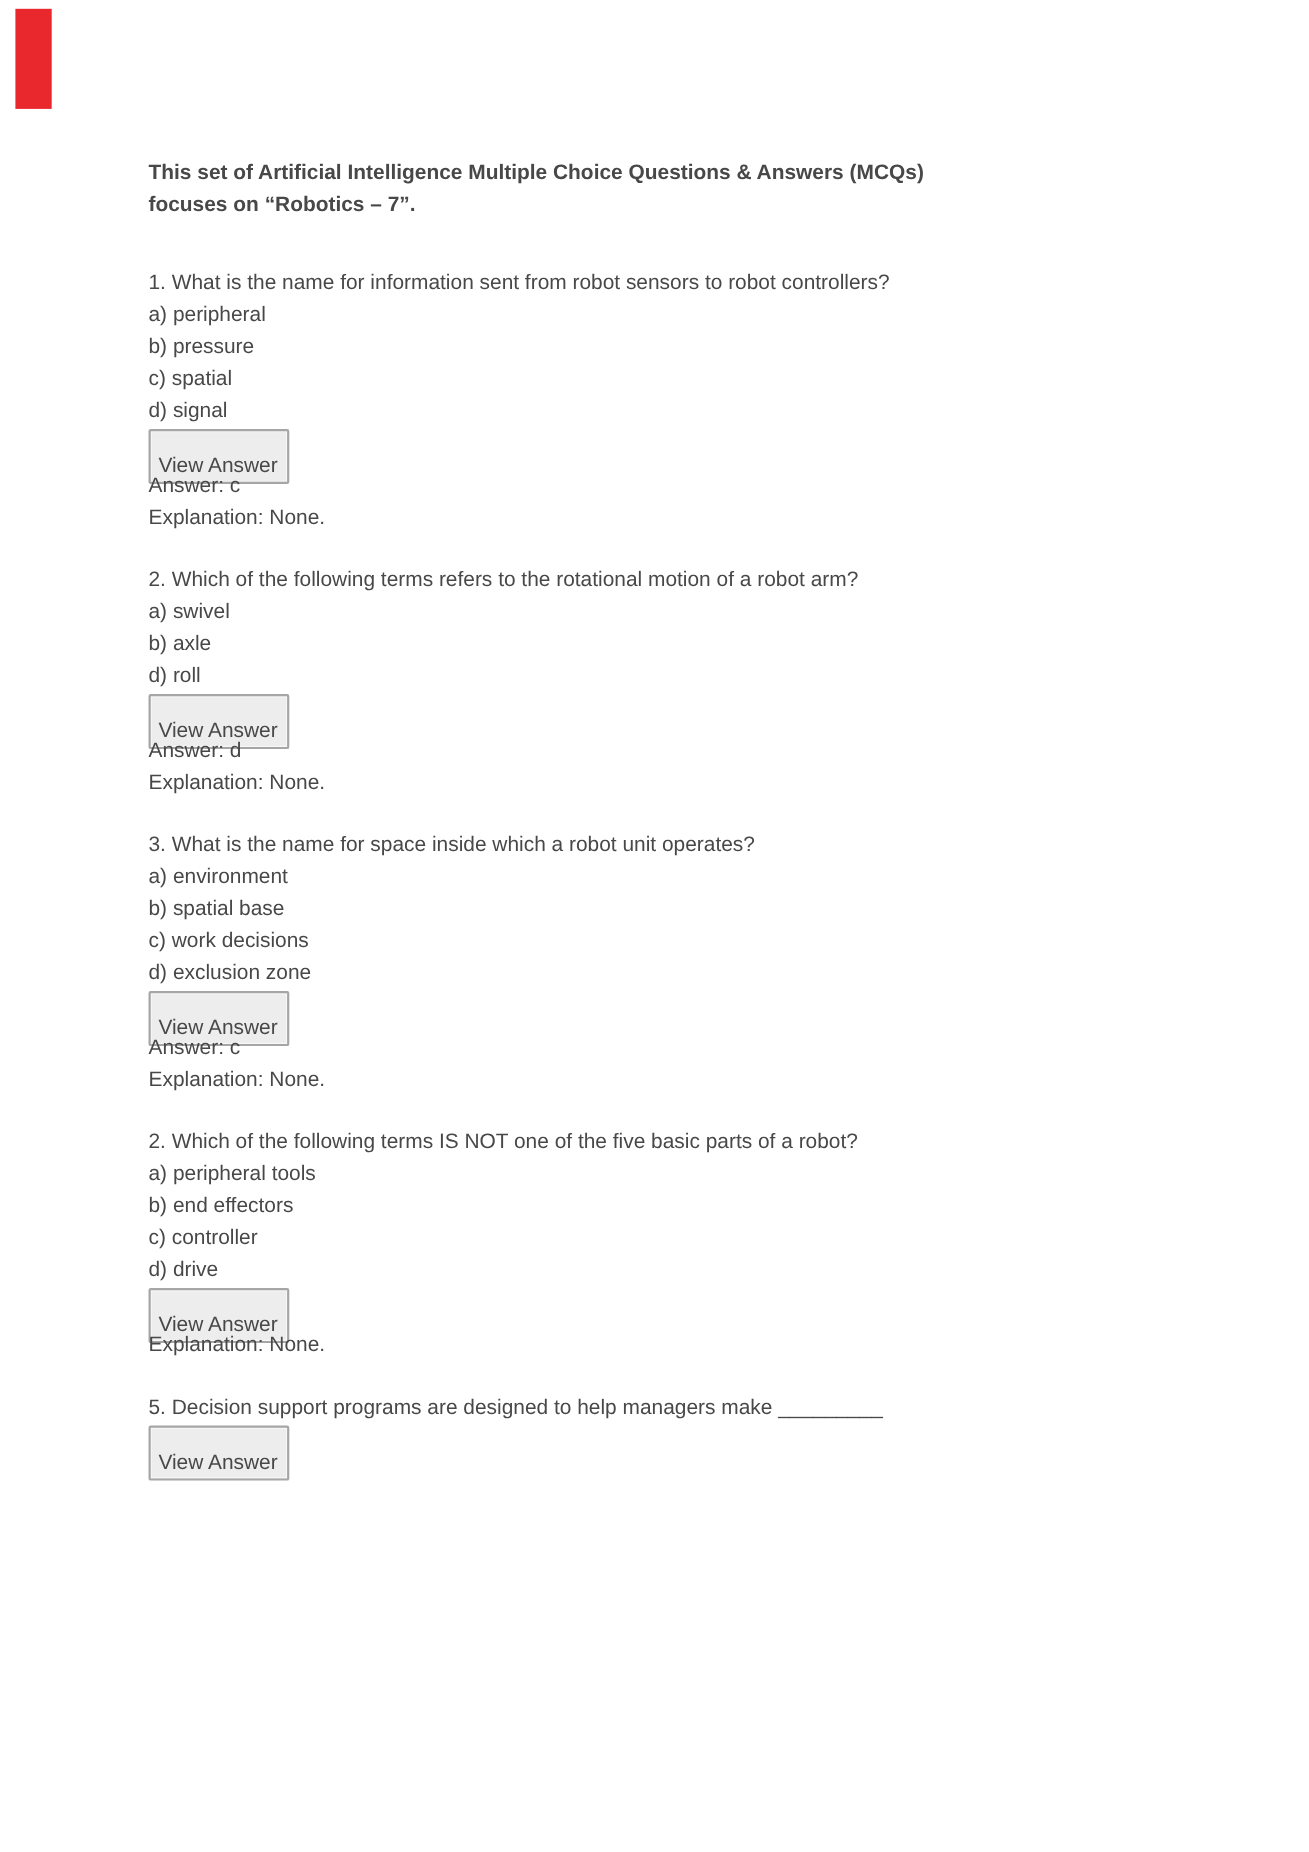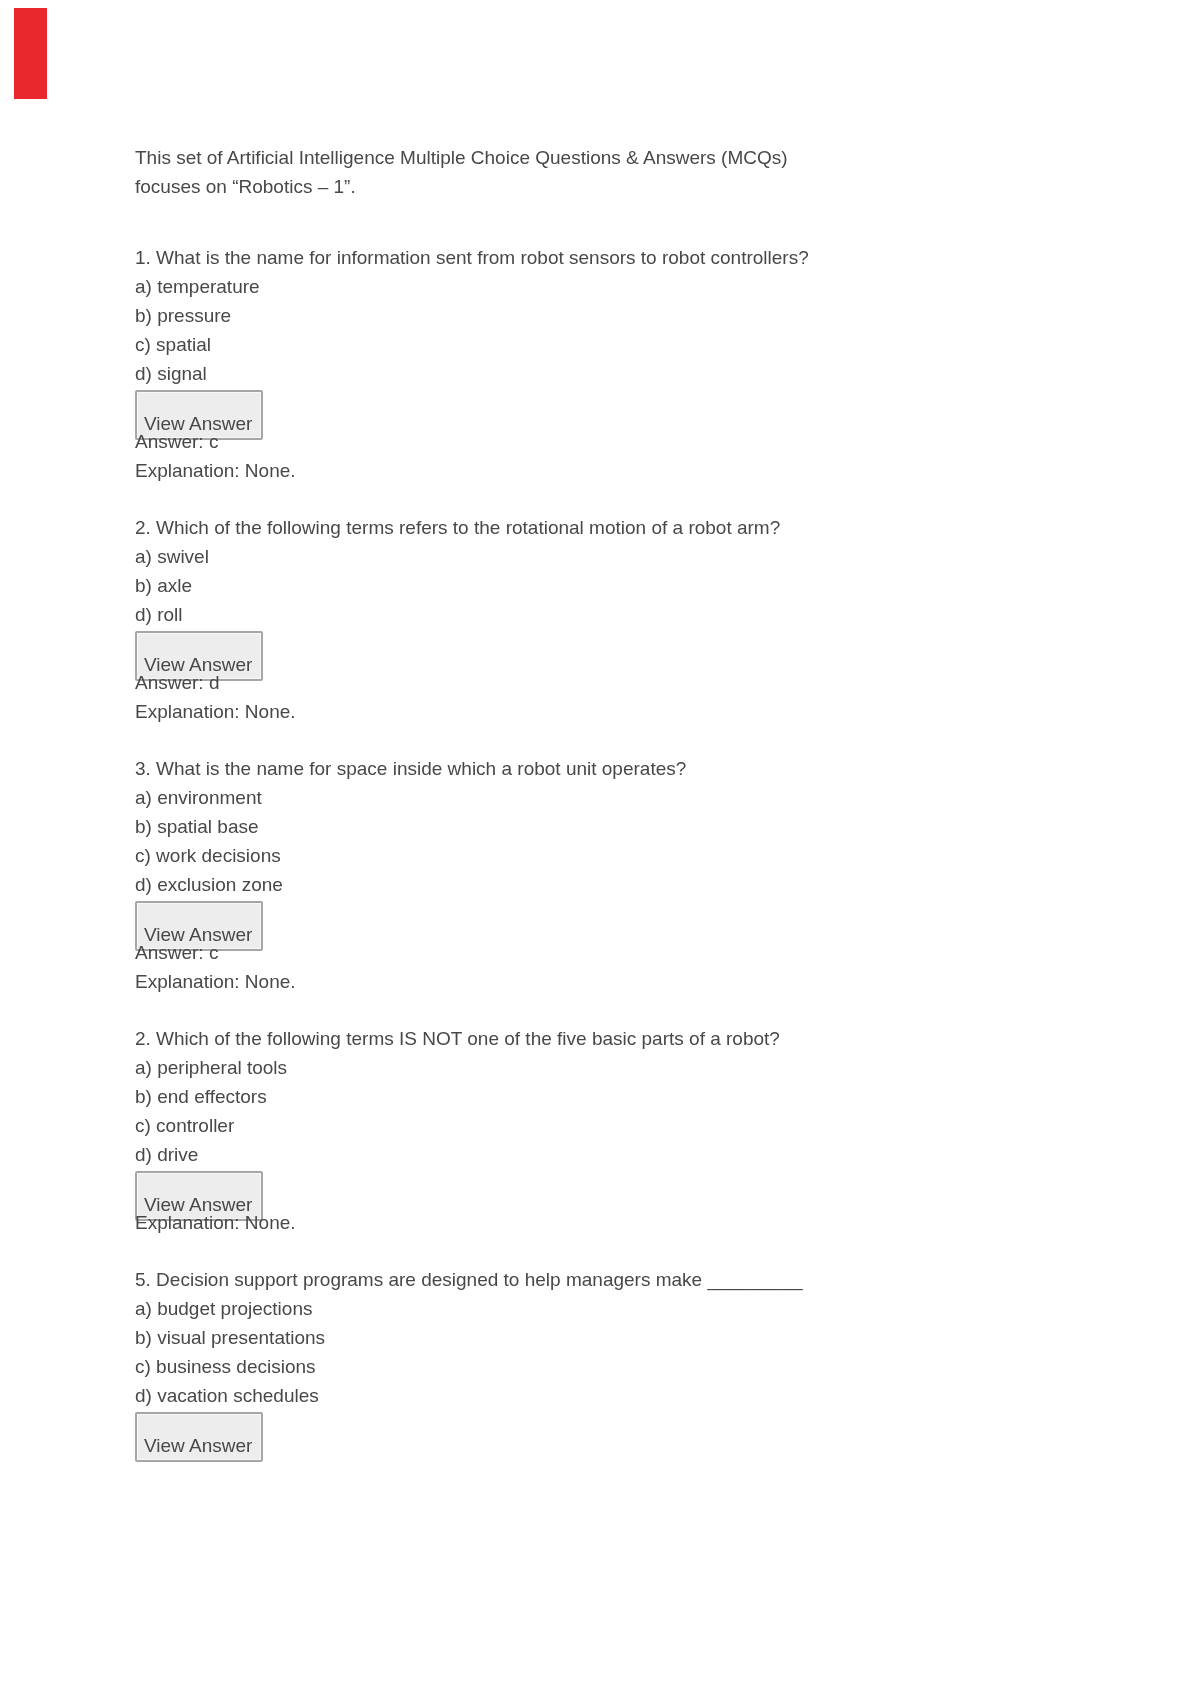--- a/index.html
+++ b/index.html
@@ -30,20 +30,21 @@
     width: 33px;
     height: 91px;
     background: var(--marker-red);
   }
   .content {
     padding: 143px 75px 0 135px;
     width: 1115px;
   }
   .intro {
     margin: 0 0 42px 0;
+    font-weight: bold;
   }
   .intro div { white-space: nowrap; }
   section.q {
     margin: 0 0 28px 0;
   }
   section.q:last-child { margin-bottom: 16px; }
   .q-text, .opt, .ans, .exp {
     white-space: nowrap;
   }
   .va-row {
@@ -64,27 +65,27 @@
   }
 </style>
 </head>
 <body>
 
 <div class="red-marker"></div>
 
 <div class="content">
   <div class="intro" id="intro">
       <div>This set of Artificial Intelligence Multiple Choice Questions &amp; Answers (MCQs)</div>
-      <div>focuses on “Robotics – 1”.</div>
+      <div>focuses on “Robotics – 7”.</div>
     </div>
   <div id="questions">
   <section class="q">
     <div class="q-text">1. What is the name for information sent from robot sensors to robot controllers?</div>
     <div class="opts">
-          <div class="opt">a) temperature</div>
+          <div class="opt">a) peripheral</div>
           <div class="opt">b) pressure</div>
           <div class="opt">c) spatial</div>
           <div class="opt">d) signal</div>
         </div>
     <div class="va-row">
       <button class="va">View Answer</button>
     </div>
     <div class="ans">Answer: c</div>
     <div class="exp">Explanation: None.</div>
   </section>
@@ -127,25 +128,19 @@
           <div class="opt">d) drive</div>
         </div>
     <div class="va-row">
       <button class="va">View Answer</button>
     </div>
     <div class="exp">Explanation: None.</div>
   </section>
 
   <section class="q">
     <div class="q-text">5. Decision support programs are designed to help managers make _________</div>
-    <div class="opts">
-          <div class="opt">a) budget projections</div>
-          <div class="opt">b) visual presentations</div>
-          <div class="opt">c) business decisions</div>
-          <div class="opt">d) vacation schedules</div>
-        </div>
     <div class="va-row">
       <button class="va">View Answer</button>
     </div>
 
   </section>
 </div>
 </div>
 
 </body></html>

